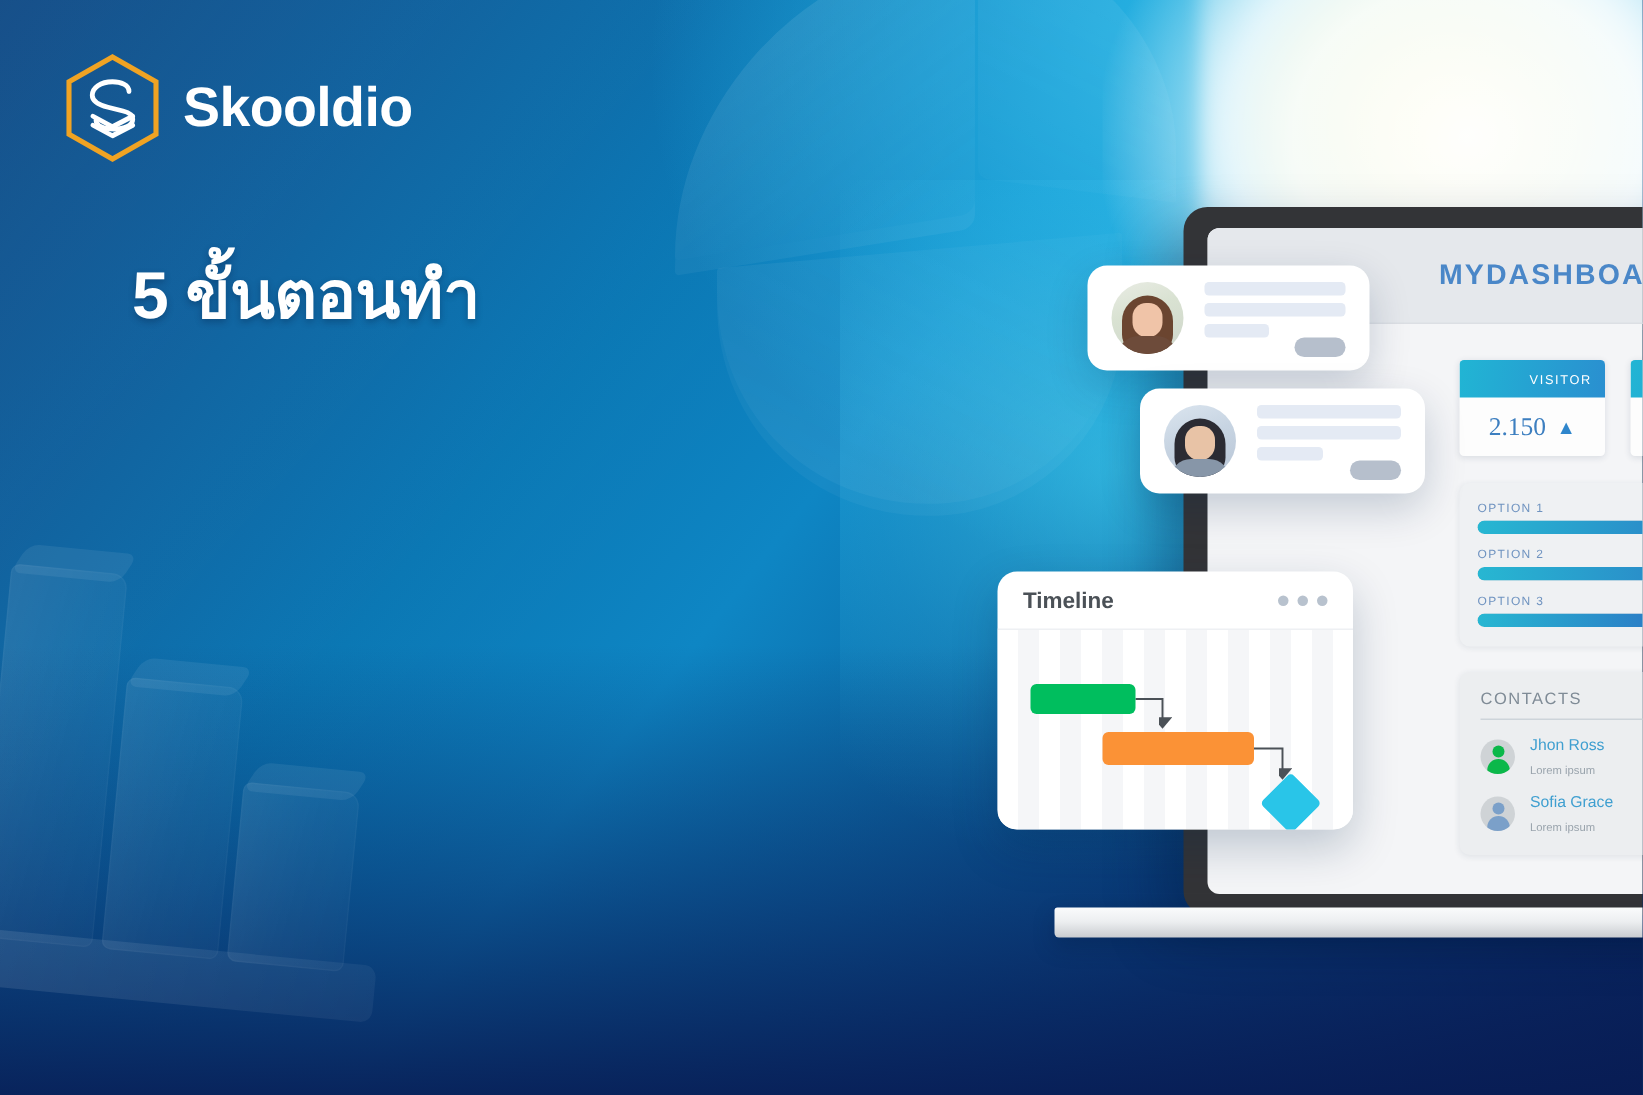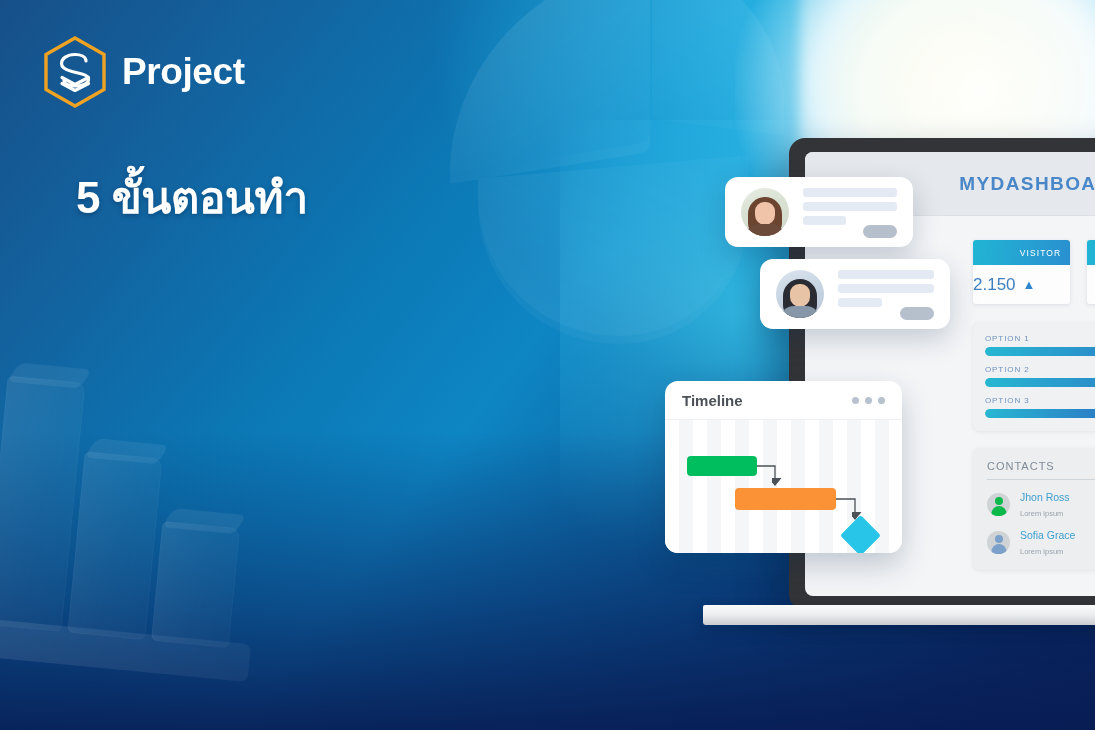--- a/index.html
+++ b/index.html
@@ -78,21 +78,21 @@
   .bar-3{ left:182px; top:158px; width:78px; height:120px; }
   .bar-base{ position:absolute; left:0px; top:272px; width:282px; height:38px; border-radius:8px;
     background:linear-gradient(100deg, rgba(255,255,255,.20), rgba(255,255,255,.09)); }
 
   
   .logo{ position:absolute; left:42px; top:36px; display:flex; align-items:center; gap:14px; }
   .logo-mark{ width:66px; height:72px; }
   .logo-text{ color:#fff; font-size:37px; font-weight:bold; letter-spacing:-.4px; }
 
   
-  .headline{ position:absolute; left:76px; top:176px; width:560px; }
+  .headline{ position:absolute; left:88px; top:176px; width:560px; }
   .hl-line{ font-weight:bold; line-height:1.02; letter-spacing:-.5px; }
   .hl-white{ color:#ffffff; font-size:44px; margin-bottom:6px;
     text-shadow:0 2px 5px rgba(0,25,60,.32); }
   .hl-yellow{ color:#f7e94f; font-size:63px; line-height:1.04;
     text-shadow:0 3px 7px rgba(0,30,70,.38); }
   .hl-white-2{ color:#ffffff; font-size:44px; margin-top:8px;
     text-shadow:0 2px 5px rgba(0,25,60,.32); }
 
   
   .laptop{ position:absolute; left:789px; top:138px; width:430px; height:472px; }
@@ -109,22 +109,22 @@
     height:64px; background:#e5e8ec; display:flex; align-items:center; justify-content:center;
     border-bottom:1px solid #dcdfe4;
   }
   .dash-title{ color:#4a87c8; font-size:19px; font-weight:bold; letter-spacing:1.4px; padding-left:62px; }
   .dash-body{ padding:24px 0 0 168px; }
 
   .kpi-row{ display:flex; gap:17px; }
   .kpi-card{ width:97px; background:#fdfdfd; border-radius:3px; box-shadow:0 1px 4px rgba(30,50,80,.12); overflow:hidden; }
   .kpi-head{ height:25px; background:linear-gradient(100deg,#21b5d4 0%,#2a8fd0 100%);
     color:#fff; font-size:8.5px; letter-spacing:1.1px; display:flex; align-items:center; justify-content:center;padding-left:38px; }
-  .kpi-val{ height:39px; display:flex; align-items:center; gap:7px;
-    color:#3d7fc0; font-size:17px; }
+  .kpi-val{ height:39px; display:flex; align-items:center; justify-content:center; gap:7px;
+    color:#3d7fc0; font-size:17px;font-family:Liberation Serif, serif; }
   .kpi-arrow{ color:#2f86cc; font-size:13px; }
 
   .options-card{ margin-top:18px; width:212px; background:#eff1f3; border-radius:7px; padding:12px 12px 13px 12px;
     box-shadow:0 1px 4px rgba(30,50,80,.09); }
   .opt-label{ color:#6f93c0; font-size:8px; letter-spacing:.9px; margin-bottom:4px; }
   .opt-track{ height:9px; border-radius:5px; background:#dadde1; margin-bottom:9px; overflow:hidden; }
   .opt-fill{ height:100%; border-radius:5px; background:linear-gradient(90deg,#27b7d2 0%,#2c74c4 100%); }
   .opt-row:last-child .opt-track{ margin-bottom:0; }
 
   .contacts-card{ margin-top:17px; width:212px; background:#eceef0; border-radius:7px; padding:12px 14px 14px 14px;
@@ -218,21 +218,21 @@
     <span class="logo-mark">
       <svg viewBox="0 0 66 72" width="66" height="72">
         <polygon points="33,2 62,18.5 62,53.5 33,70 4,53.5 4,18.5" fill="none" stroke="#F0A323" stroke-width="3.4"></polygon>
         <path d="M44 25 C44 20.5 38.5 18.5 33 18.5 C25 18.5 19.5 22.5 19.5 27.5
                  C19.5 32 24 34 30 35.5 L40 38 C45 39.2 46.5 41 46.5 43.5
                  C46.5 47.5 41 50 34 50 C27 50 22 48 22 44" fill="none" stroke="#ffffff" stroke-width="3.2" stroke-linecap="round"></path>
         <path d="M20 41.5 L33 48.5 L46.5 41.5" fill="none" stroke="#ffffff" stroke-width="3.2" stroke-linecap="round" stroke-linejoin="round"></path>
         <path d="M20 47.5 L33 54.5 L46.5 47.5" fill="none" stroke="#ffffff" stroke-width="3.2" stroke-linecap="round" stroke-linejoin="round"></path>
       </svg>
     </span>
-    <span class="logo-text">Project</span>
+    <span class="logo-text">Skooldio</span>
   </div>
 
   <div class="headline">
     <div class="hl-line hl-white">5 ขั้นตอนทำ</div>
   </div>
 
   <div class="laptop">
     <div class="laptop-frame">
       <div class="laptop-screen">
 

